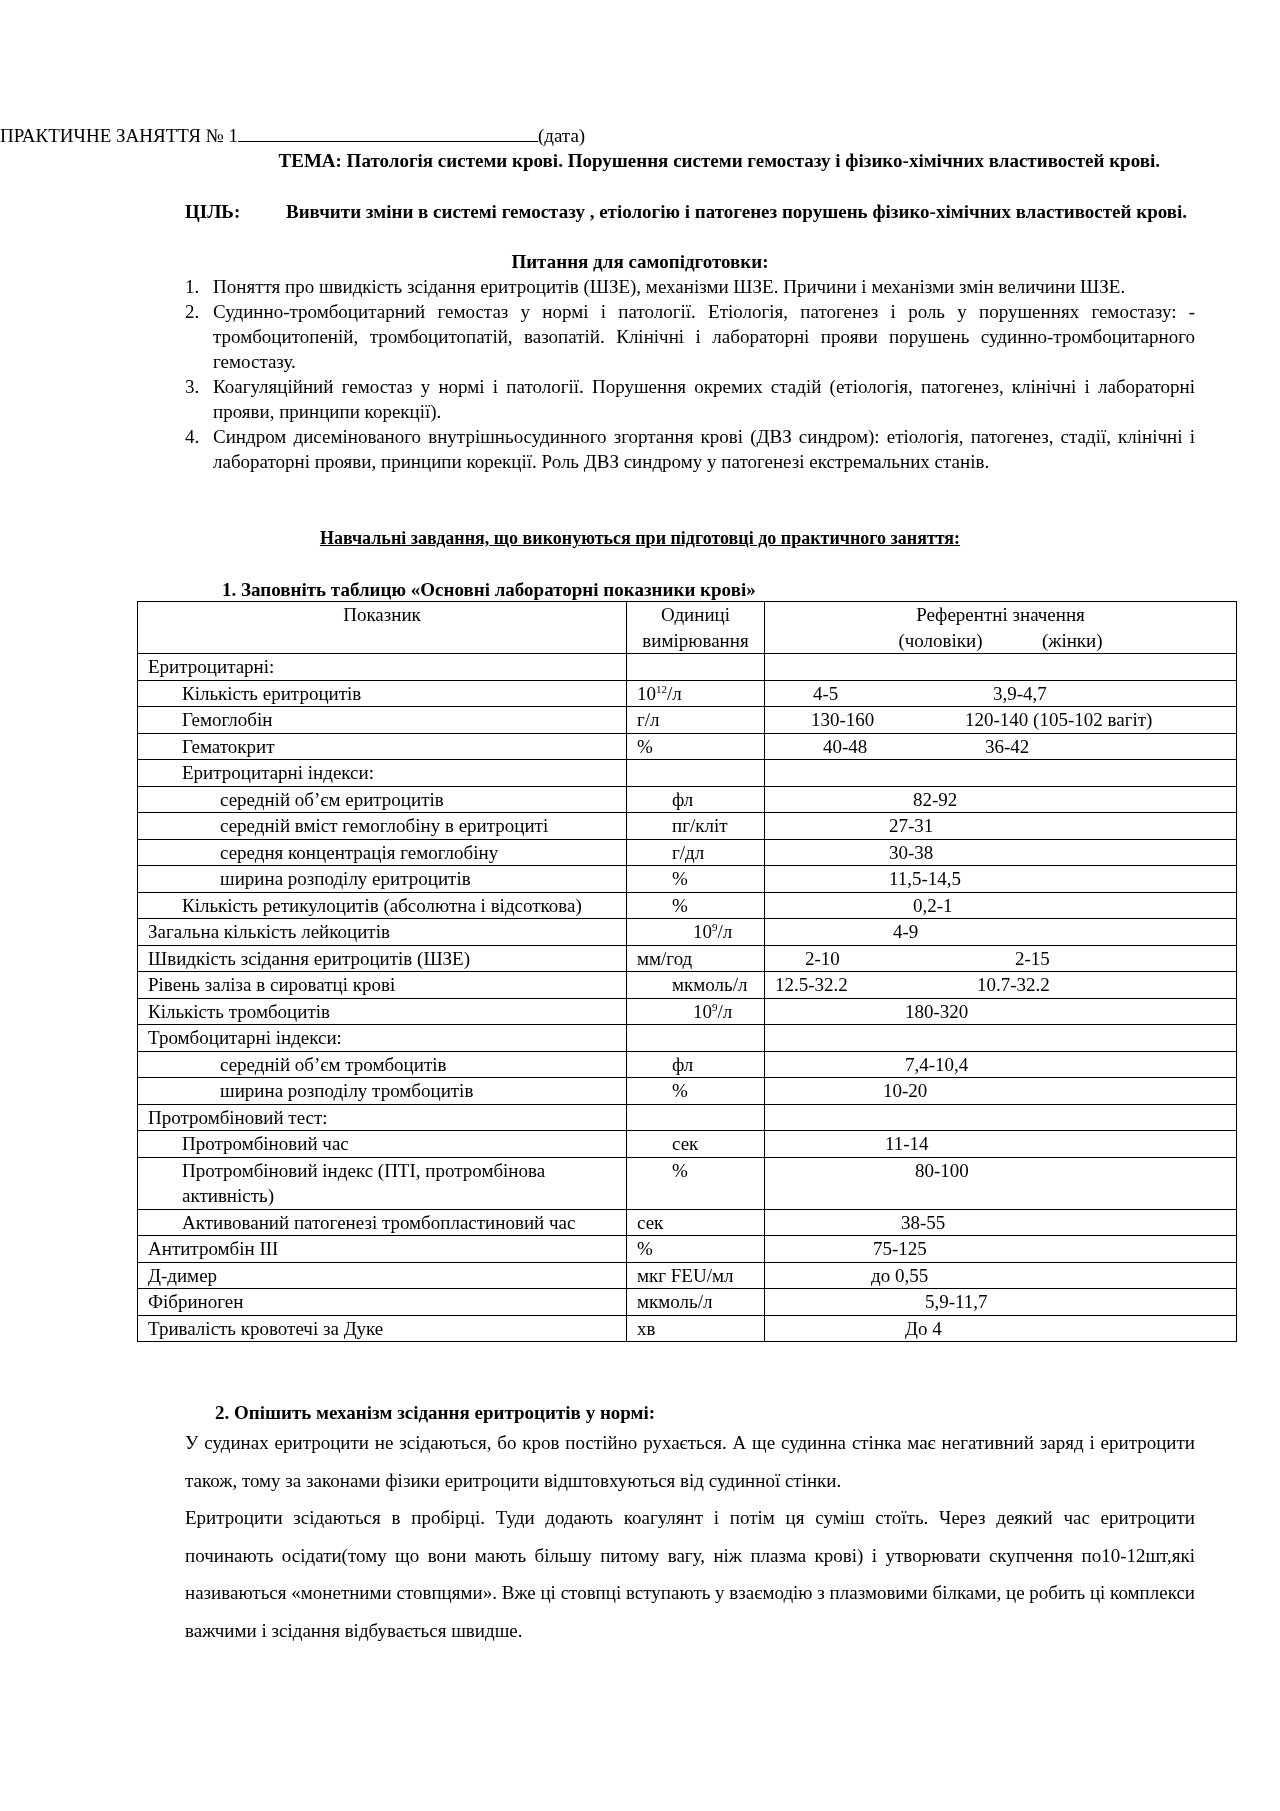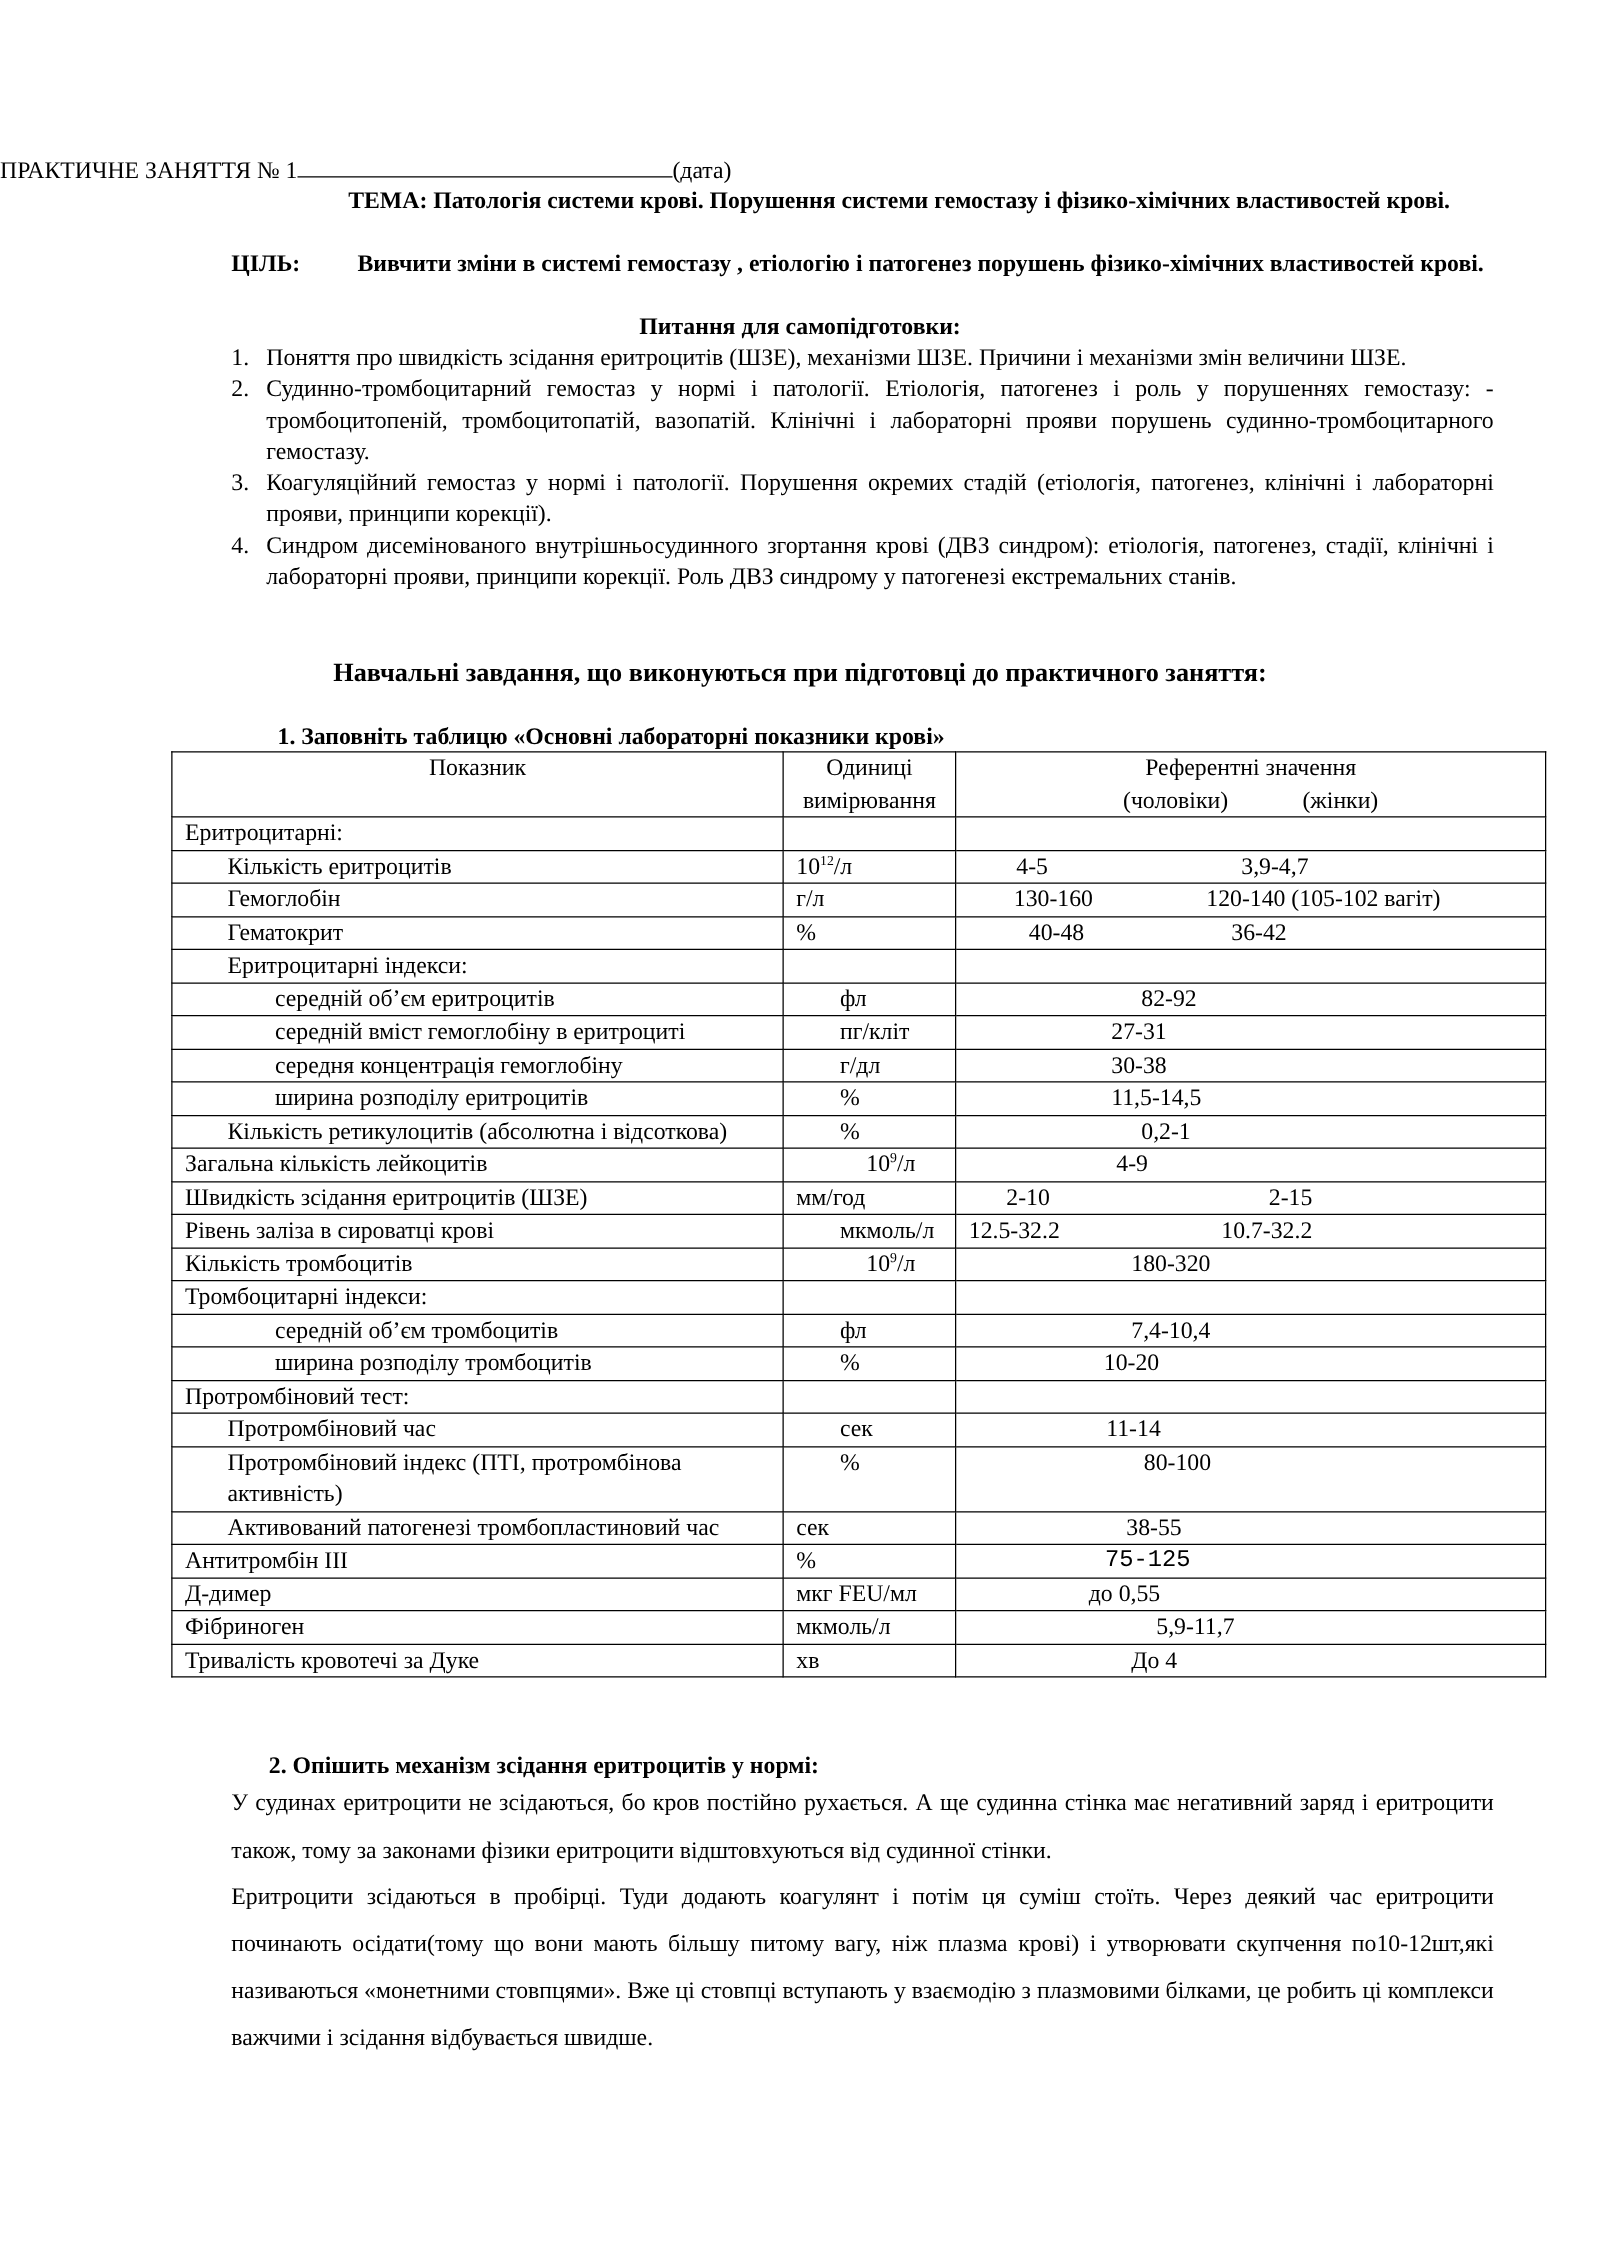--- a/index.html
+++ b/index.html
@@ -8,21 +8,21 @@
   #line-title { position:absolute; top:123px; left:0; width:1280px; }
   #line-title .blank { display:inline-block; width:300px; border-bottom:1px solid #000; height:18px; vertical-align:baseline; }
   #topic { position:absolute; top:148px; left:210px; width:950px; text-align:right; font-weight:bold; line-height:25px; }
   #goal { position:absolute; top:199px; left:185px; width:1010px; font-weight:bold; line-height:26px; }
   #goal .goal-label { position:absolute; left:0; top:0; }
   #goal .goal-text { margin-left:101px; text-align:justify; text-align-last:left; }
   #prep-heading { position:absolute; top:249px; left:0; width:1280px; text-align:center; font-weight:bold; }
   #questions { position:absolute; top:274px; left:185px; width:1010px; margin:0; padding:0; list-style:none; }
   #questions li { position:relative; padding-left:28px; text-align:justify; line-height:25px; }
   #questions li .num { position:absolute; left:0; top:0; }
-  #tasks-heading { position:absolute; top:525px; left:0; width:1280px; text-align:center; font-weight:bold; font-size:21px; }
+  #tasks-heading { position:absolute; top:525px; left:0; width:1280px; text-align:center; font-weight:bold; font-size:18px;text-decoration:underline; }
   #table-caption { position:absolute; top:577px; left:222px; font-weight:bold; }
   #lab-table { position:absolute; top:601px; left:137px; width:1099px; border-collapse:collapse; table-layout:fixed; }
   #lab-table td, #lab-table th { border:1.5px solid #000; padding:0 0 0 10px; vertical-align:top; line-height:25.5px; font-size:19px; }
   #lab-table th { font-weight:normal; text-align:center; padding:0; }
   #lab-table .ref-sub span { display:inline-block; }
   .ind1 { padding-left:44px !important; }
   .ind2 { padding-left:82px !important; }
   sup { font-size:11px; line-height:0; }
   #task2-heading { position:absolute; top:1400px; left:215px; font-weight:bold; }
   #task2-body { position:absolute; top:1424px; left:185px; width:1010px; text-align:justify; line-height:37.5px; }
@@ -262,21 +262,21 @@
             <div style="position: relative; height: 25px;">
               <span style="position: absolute; left: 136px; top: 0px;">38-55</span>
             </div>
           </td>
         </tr>
         <tr>
           <td>Антитромбін ІІІ</td>
           <td>%</td>
           <td style="padding: 0px;">
             <div style="position: relative; height: 25px;">
-              <span style="position: absolute; left: 119px; top: 0px; font-family: Liberation Mono, monospace;">75-125</span>
+              <span style="position: absolute; left: 108px; top: 0px;">75-125</span>
             </div>
           </td>
         </tr>
         <tr>
           <td>Д-димер</td>
           <td>мкг FEU/мл</td>
           <td style="padding: 0px;">
             <div style="position: relative; height: 25px;">
               <span style="position: absolute; left: 106px; top: 0px;">до 0,55</span>
             </div>

